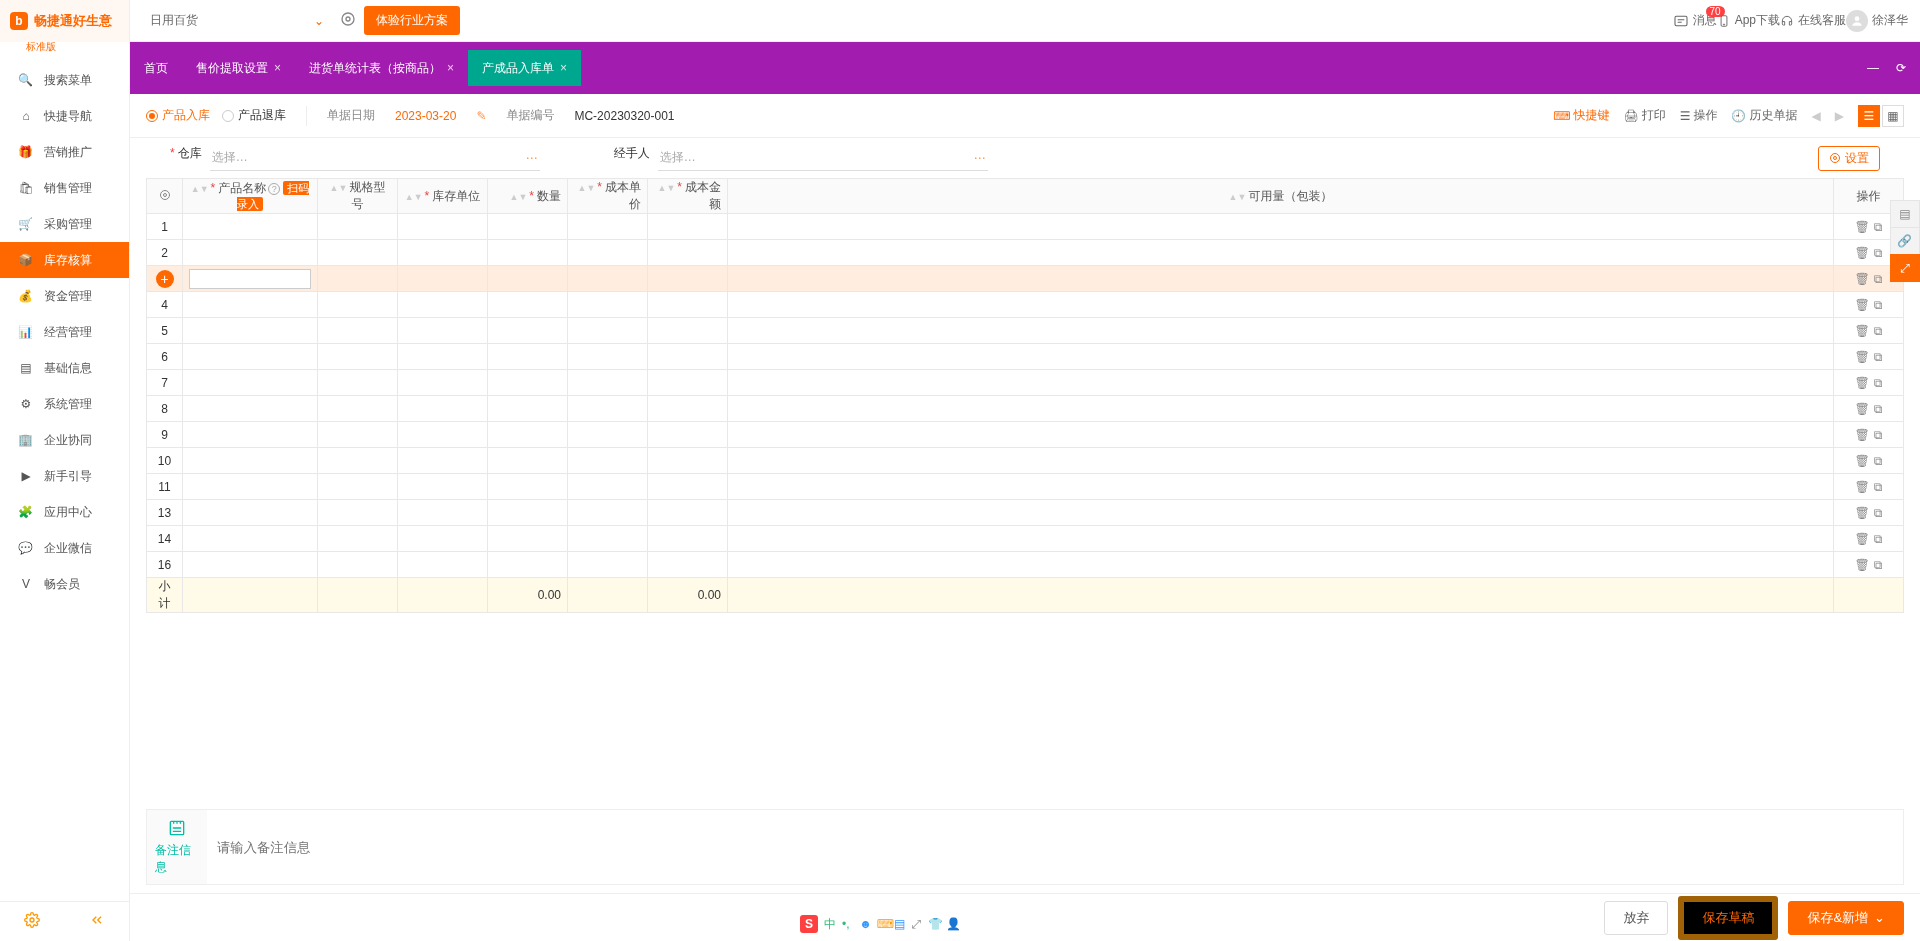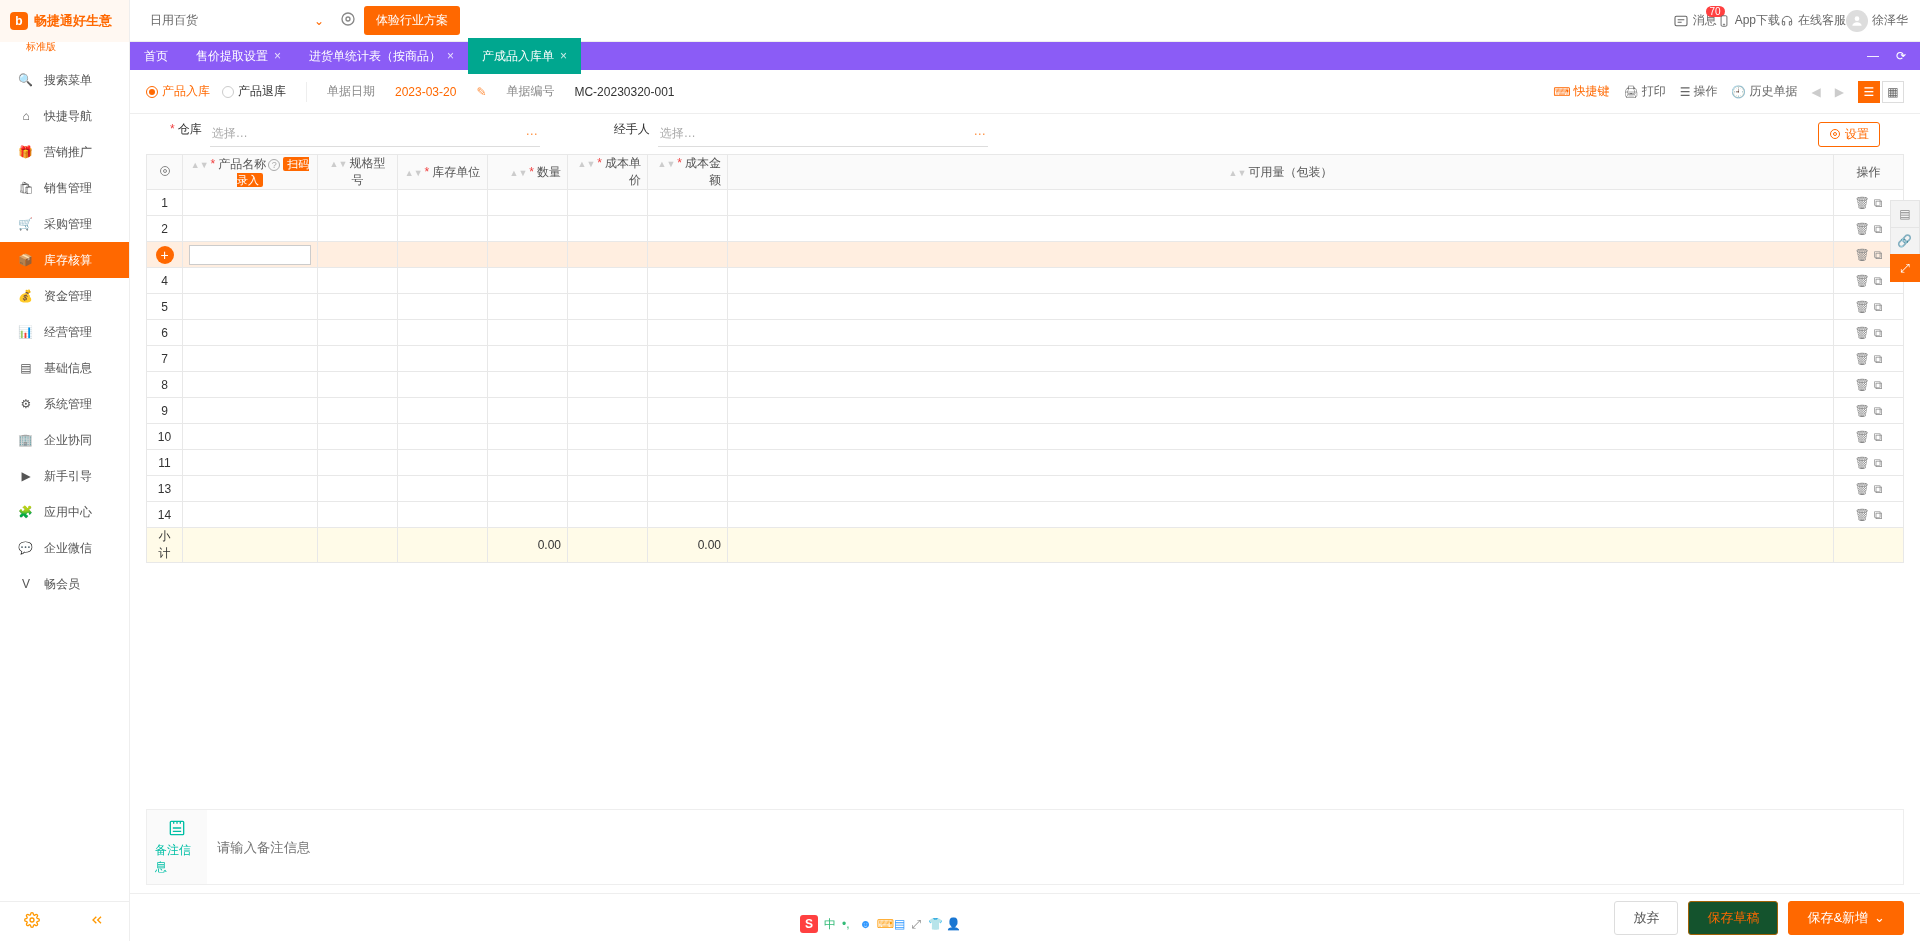--- a/index.html
+++ b/index.html
@@ -28,21 +28,21 @@
 .store-select { width: 190px; height: 26px; display: flex; align-items: center; justify-content: space-between; padding: 0 8px; color: #666; cursor: pointer; }
 .chevron { color: #ff6800; }
 .gear-btn { margin: 0 8px; color: #888; cursor: pointer; }
 .promo-btn { background: #ff6800; color: #fff; border: none; padding: 6px 12px; border-radius: 3px; cursor: pointer; font-size: 12px; }
 .topbar-right { margin-left: auto; display: flex; align-items: center; gap: 0; color: #666; }
 .tr-item { display: flex; align-items: center; gap: 4px; cursor: pointer; position: relative; }
 .badge { position: absolute; top: -6px; right: -8px; background: #ff4040; color: #fff; font-size: 10px; padding: 0 4px; border-radius: 8px; }
 .avatar { width: 22px; height: 22px; background: #ddd; border-radius: 50%; display: flex; align-items: center; justify-content: center; color: #fff; }
 
 
-.tabsbar { height: 28px; background: #8b5cf6; display: flex; align-items: center; color: #fff; }
+.tabsbar { height: 52px; background: #a21caf; display: flex; align-items: center; color: #fff; }
 .tab { height: 36px; display: flex; align-items: center; padding: 0 14px; cursor: pointer; gap: 6px; }
 .tab.active { background: #00a78f; }
 .tab-close { font-size: 12px; opacity: 0.8; }
 .tabsbar-right { margin-left: auto; display: flex; align-items: center; gap: 2px; padding-right: 6px; }
 .tb-btn { width: 26px; height: 26px; display: flex; align-items: center; justify-content: center; cursor: pointer; }
 
 
 .toolbar { height: 44px; display: flex; align-items: center; padding: 0 16px; border-bottom: 1px solid #eee; gap: 20px; }
 .radio-group { display: flex; align-items: center; gap: 12px; }
 .radio-item { display: flex; align-items: center; gap: 4px; cursor: pointer; }
@@ -97,21 +97,21 @@
 
 
 .remark-bar { display: flex; margin: 8px 16px; border: 1px solid #eee; }
 .remark-label { width: 60px; background: #fafafa; display: flex; flex-direction: column; align-items: center; justify-content: center; padding: 8px; color: #00bfa5; gap: 4px; }
 .remark-input { flex: 1; border: none; padding: 10px; color: #aaa; }
 
 
 .footer { height: 48px; display: flex; align-items: center; justify-content: flex-end; padding: 0 16px; gap: 10px; border-top: 1px solid #eee; }
 .btn { padding: 7px 18px; border-radius: 3px; cursor: pointer; font-size: 13px; }
 .btn-default { border: 1px solid #ddd; background: #fff; color: #555; }
-.btn-outline { border: 1px solid #a16207; background: #14532d; color: #ff6800; }
+.btn-outline { border: 6px solid #a16207; background: #000000; color: #ff6800; }
 .btn-primary { border: 1px solid #ff6800; background: #ff6800; color: #fff; }
 .btn-primary .chev { margin-left: 6px; }
 .ime-bar { position: absolute; bottom: 8px; left: 50%; transform: translateX(-160px); display: flex; align-items: center; gap: 6px; }
 .ime-icon { width: 18px; height: 18px; background: #ff4040; color: #fff; border-radius: 3px; display: flex; align-items: center; justify-content: center; font-weight: bold; }
 .ime-dots span { width: 14px; height: 14px; display: inline-block; }
 
 
 .float-tools { position: fixed; right: 0; top: 200px; display: flex; flex-direction: column; }
 .ft { width: 30px; height: 28px; background: #f3f3f3; border: 1px solid #e5e5e5; display: flex; align-items: center; justify-content: center; cursor: pointer; color: #888; margin-bottom: -1px; }
 .ft.active { background: #ff6800; color: #fff; border-color: #ff6800; }
@@ -492,20 +492,31 @@
               <td class="col-idx">14</td>
               <td></td>
               <td></td>
               <td></td>
               <td class="right"></td>
               <td class="right"></td>
               <td class="right"></td>
               <td></td>
               <td class="col-ops"><span class="op-icon">🗑</span><span class="op-icon">⧉</span></td>
             </tr>
+            <tr>
+              <td class="col-idx">16</td>
+              <td></td>
+              <td></td>
+              <td></td>
+              <td class="right"></td>
+              <td class="right"></td>
+              <td class="right"></td>
+              <td></td>
+              <td class="col-ops"><span class="op-icon">🗑</span><span class="op-icon">⧉</span></td>
+            </tr>
           </tbody>
         <tfoot>
           <tr class="subtotal-row">
             <td class="col-idx">小计</td>
             <td></td>
               <td></td>
               <td></td>
             <td class="right">0.00</td>
             <td></td>
             <td class="right">0.00</td>

